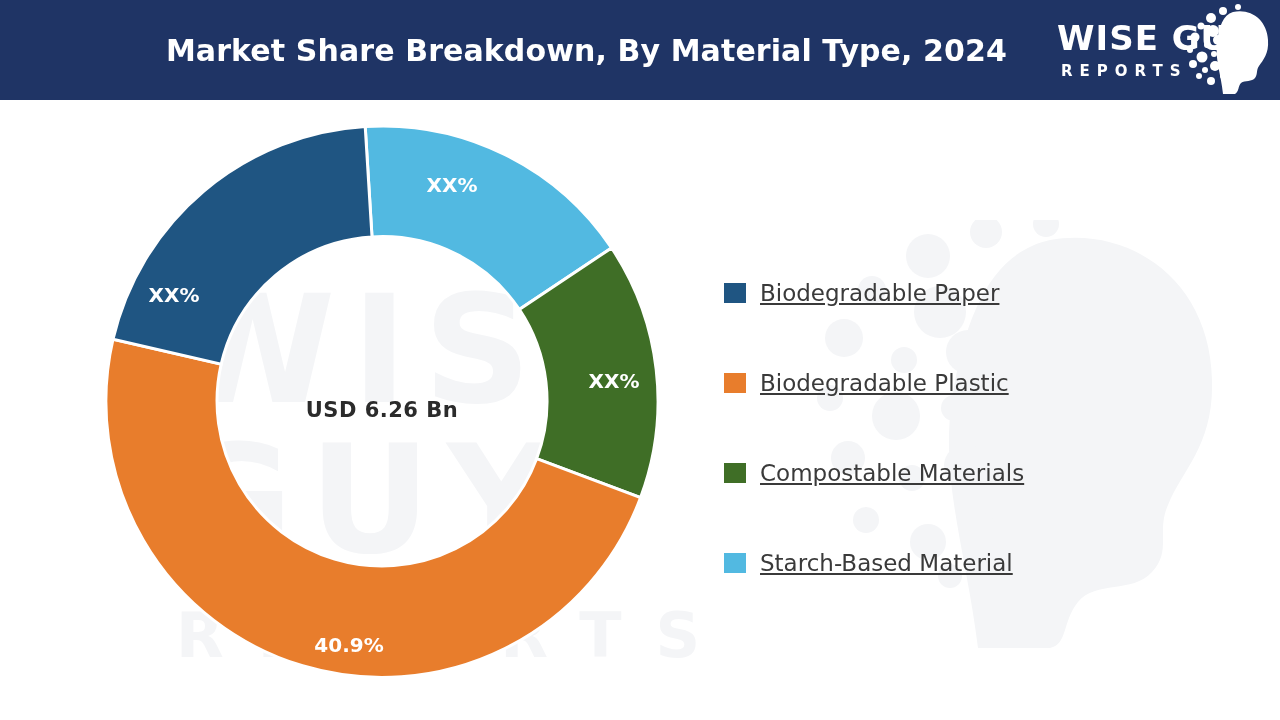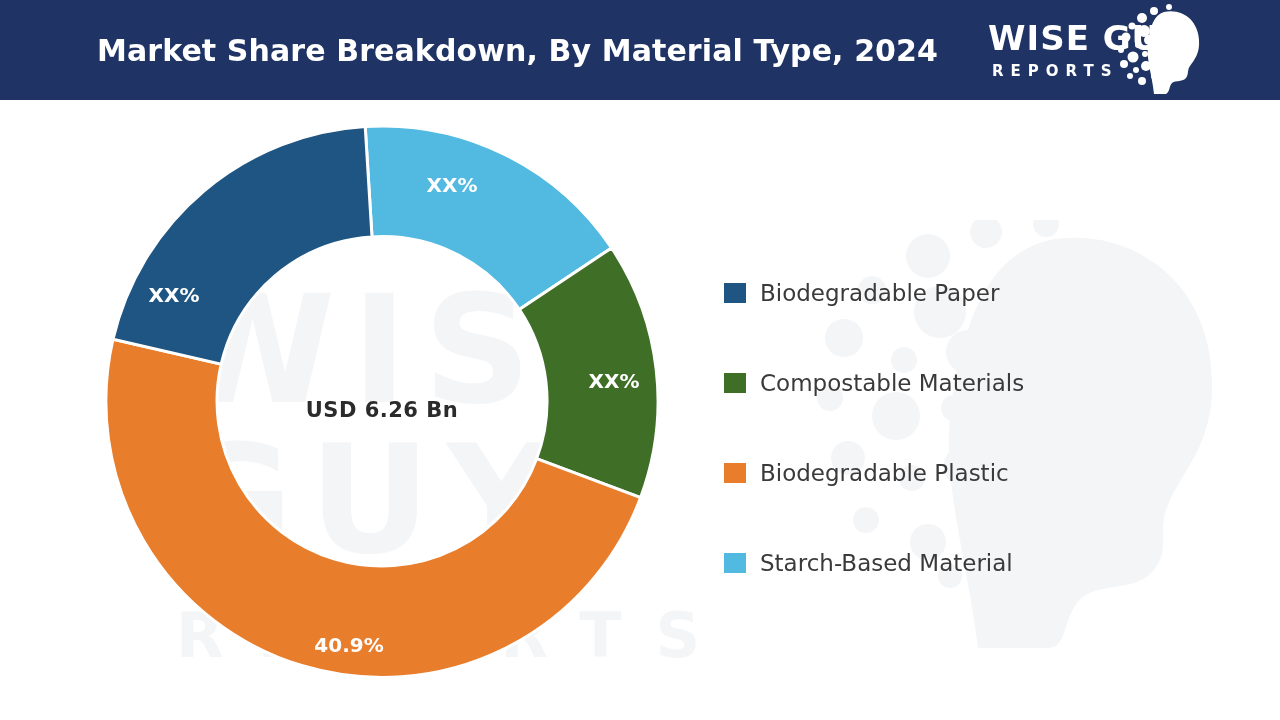--- a/index.html
+++ b/index.html
@@ -17,21 +17,21 @@
 
   
   .header {
     position: absolute;
     left: 0; top: 0;
     width: 1280px;
     height: 100px;
     background: #1F3465;
     display: flex;
     align-items: center;
-    justify-content: center;
+    justify-content: flex-end;
     box-sizing: border-box;
     padding: 0 10px 0 28px;
     gap: 48px;
   }
   .header-title {
     color: #ffffff;
     font-size: 30px;
     font-weight: bold;
     letter-spacing: 0.1px;
     white-space: nowrap;
@@ -136,20 +136,21 @@
     width: 22px;
     height: 20px;
     flex: 0 0 auto;
     margin-right: 14px;
   }
   .legend-label {
     font-size: 23px;
     color: #3A3A3A;
     white-space: nowrap;
     font-family: "DejaVu Sans", "Liberation Sans", sans-serif;
+    text-decoration: underline;
   }
 </style>
 </head>
 <body>
 
 <div class="header">
   <div class="header-title">Market Share Breakdown, By Material Type, 2024</div>
 
   <div class="logo">
     <svg width="215" height="92" viewBox="0 0 215 92">
@@ -238,26 +239,26 @@
   <div class="slice-label" style="left:452px; top:85px;">XX%</div>
 
   <div class="center-label" style="left:106px; top:290px; width:552px;">USD 6.26 Bn</div>
 
   <div class="legend">
     <div class="legend-item">
       <span class="legend-swatch" style="background:#1F5582;"></span>
       <span class="legend-label">Biodegradable Paper</span>
     </div>
     <div class="legend-item">
+      <span class="legend-swatch" style="background:#E87D2C;"></span>
+      <span class="legend-label">Biodegradable Plastic</span>
+    </div>
+    <div class="legend-item">
       <span class="legend-swatch" style="background:#3F6E26;"></span>
       <span class="legend-label">Compostable Materials</span>
     </div>
     <div class="legend-item">
-      <span class="legend-swatch" style="background:#E87D2C;"></span>
-      <span class="legend-label">Biodegradable Plastic</span>
-    </div>
-    <div class="legend-item">
       <span class="legend-swatch" style="background:#52B9E1;"></span>
       <span class="legend-label">Starch-Based Material</span>
     </div>
   </div>
 
 </div>
 
 </body></html>

